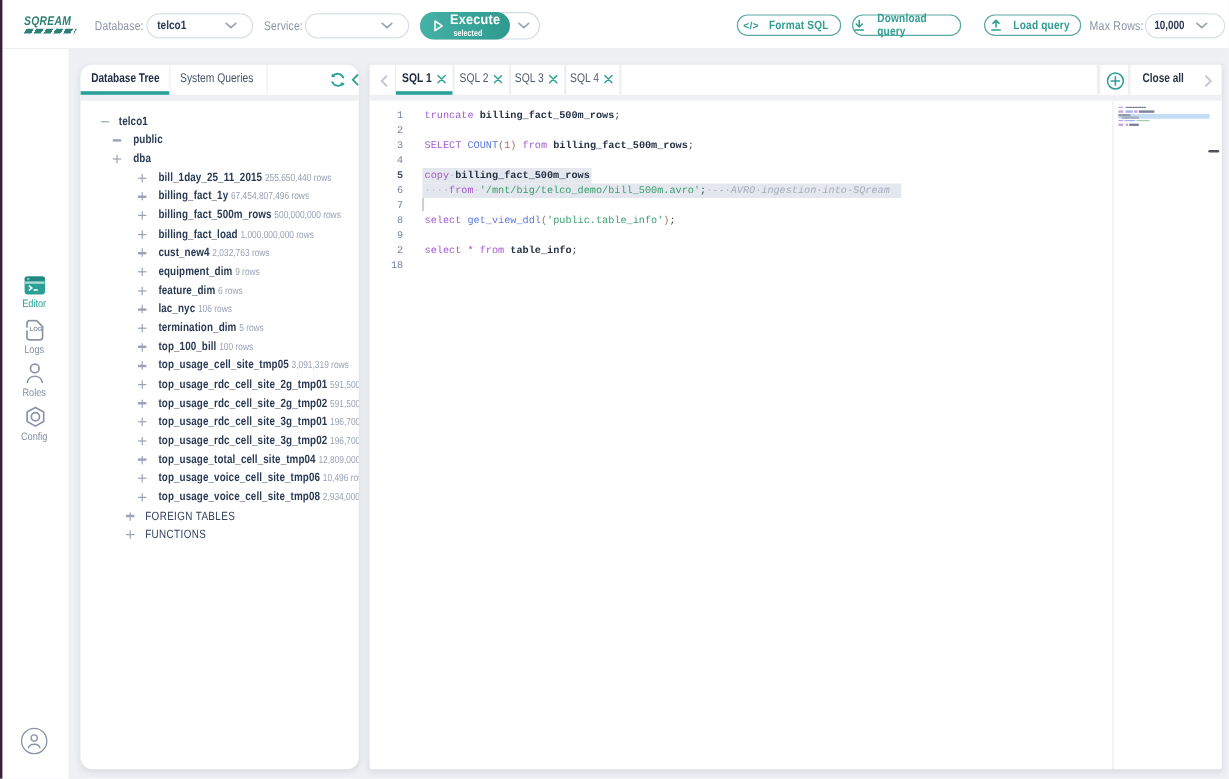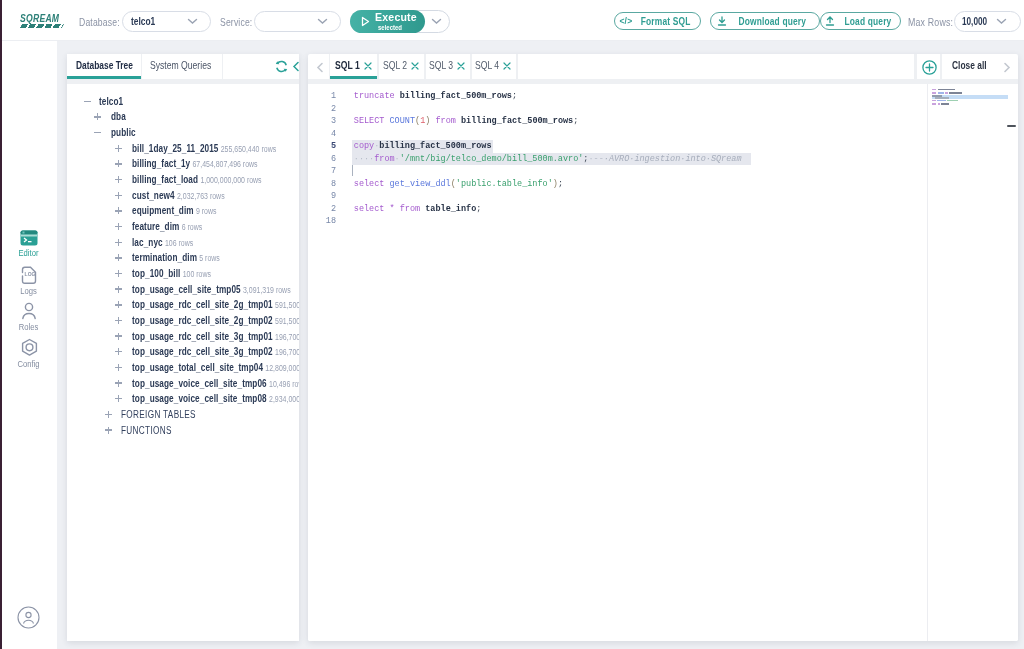--- a/index.html
+++ b/index.html
@@ -60,21 +60,21 @@
   </div>
 </div>
 <svg class="abs" style="left:431px;top:18px" width="11" height="7">
     <path d="M1.5 1.5 L5.5 5 L9.5 1.5" stroke="#9aa3b3" stroke-width="1.4" fill="none" stroke-linecap="round"></path>
   </svg>
 
 <div class="obtn" style="left:614px;top:12px;width:87px;height:18px">
     <span style="font-size:8.5px;margin-right:4px;">&lt;/&gt;</span>
     <span class="sxc">Format SQL</span>
   </div>
-<div class="obtn" style="left:710px;top:12px;width:110px;height:18px">
+<div class="obtn" style="left:710px;top:12px;width:91px;height:18px">
   <svg style="margin-right:5px" width="10" height="10">
       <path d="M5 1 L5 6 M2.5 4 L5 6.5 L7.5 4 M1.5 9 L8.5 9" stroke="#2f9d92" stroke-width="1.3" fill="none" stroke-linecap="round"></path>
     </svg>
   <span class="sxc">Download query</span>
   </div>
 <div class="obtn" style="left:820px;top:12px;width:81px;height:18px">
   <svg style="margin-right:5px" width="10" height="10">
       <path d="M5 6.5 L5 1.5 M2.5 3.5 L5 1 L7.5 3.5 M1.5 9 L8.5 9" stroke="#2f9d92" stroke-width="1.3" fill="none" stroke-linecap="round"></path>
     </svg>
   <span class="sxc">Load query</span>
@@ -116,21 +116,21 @@
  <circle cx="9.5" cy="9.3" r="3.4" stroke="#8b93a6" stroke-width="1.4" fill="none"></circle>
 </svg>
 <div class="abs" style="left:0;top:359px;width:57px;text-align:center;font-size:9px;color:#848da0;transform:scaleX(.85)">Config</div>
 
 <svg class="abs" style="left:17px;top:606px" width="23" height="23">
  <circle cx="11.5" cy="11.5" r="10.5" stroke="#8b93a6" stroke-width="1.1" fill="none"></circle>
  <circle cx="11.5" cy="9" r="2.6" stroke="#8b93a6" stroke-width="1.1" fill="none"></circle>
  <path d="M6.5 17.5 A5.2 4.5 0 0 1 16.5 17.5" stroke="#8b93a6" stroke-width="1.1" fill="none"></path>
 </svg>
 
-<div class="abs" id="treepanel" style="left:67px;top:54px;width:231.5px;height:587px;background:#fff;border-radius:0;box-shadow:0 2px 6px rgba(40,50,70,.12);overflow:hidden">
+<div class="abs" id="treepanel" style="left:67px;top:54px;width:231.5px;height:587px;background:#fff;border-radius:10px;box-shadow:0 2px 6px rgba(40,50,70,.12);overflow:hidden">
 
   <div class="abs" style="left:73.5px;top:0;width:1.2px;height:25px;background:#eef0f3"></div>
   <div class="abs" style="left:154.5px;top:0;width:1.2px;height:25px;background:#eef0f3"></div>
   <div class="abs" style="left:0;top:25px;width:231.5px;height:4.5px;background:#eef0f3"></div>
 
   <div class="abs" style="left:9px;top:4.5px;font-size:10.5px;font-weight:bold;color:#212d45;transform:scaleX(.8);transform-origin:0 0">Database Tree</div>
   <div class="abs" style="left:83px;top:4.5px;font-size:10.5px;color:#4a5466;transform:scaleX(.82);transform-origin:0 0">System Queries</div>
   <div class="abs" style="left:0;top:22px;width:73.5px;height:3px;background:#2aa198"></div>
 
   <svg class="abs" style="left:208px;top:6px" width="13" height="13">
@@ -141,34 +141,38 @@
   <svg class="abs" style="left:225px;top:7px" width="8" height="11">
       <path d="M6 1.5 L2 5.5 L6 9.5" stroke="#2aa198" stroke-width="1.5" fill="none" stroke-linecap="round"></path>
     </svg>
 
   <div id="tree" class="abs" style="left:0;top:39.5px;width:231.5px">
 <div class="trow">
         <i class="tgm" style="left:17px"></i>
         <span class="tw" style="left:32px"><span class="tn">telco1</span></span>
       </div>
 <div class="trow">
+        <i class="tgm" style="left:27px"></i>
+        <span class="tw" style="left:43.5px"><span class="tn">public</span></span>
+      </div>
+<div class="trow">
         <i class="tgp" style="left:27px"></i>
         <span class="tw" style="left:43.5px"><span class="tn">dba</span></span>
       </div>
 <div class="trow">
-        <i class="tgm" style="left:27px"></i>
-        <span class="tw" style="left:43.5px"><span class="tn">public</span></span>
-      </div>
-<div class="trow">
         <i class="tgp" style="left:48px"></i>
         <span class="tw" style="left:64.5px"><span class="tn">bill_1day_25_11_2015</span> <span class="tc">255,650,440 rows</span></span>
       </div>
 <div class="trow">
         <i class="tgp" style="left:48px"></i>
         <span class="tw" style="left:64.5px"><span class="tn">billing_fact_1y</span> <span class="tc">67,454,807,496 rows</span></span>
+      </div>
+<div class="trow">
+        <i class="tgp" style="left:48px"></i>
+        <span class="tw" style="left:64.5px"><span class="tn">billing_fact_500m_rows</span> <span class="tc">500,000,000 rows</span></span>
       </div>
 <div class="trow">
         <i class="tgp" style="left:48px"></i>
         <span class="tw" style="left:64.5px"><span class="tn">billing_fact_load</span> <span class="tc">1,000,000,000 rows</span></span>
       </div>
 <div class="trow">
         <i class="tgp" style="left:48px"></i>
         <span class="tw" style="left:64.5px"><span class="tn">cust_new4</span> <span class="tc">2,032,763 rows</span></span>
       </div>
 <div class="trow">

